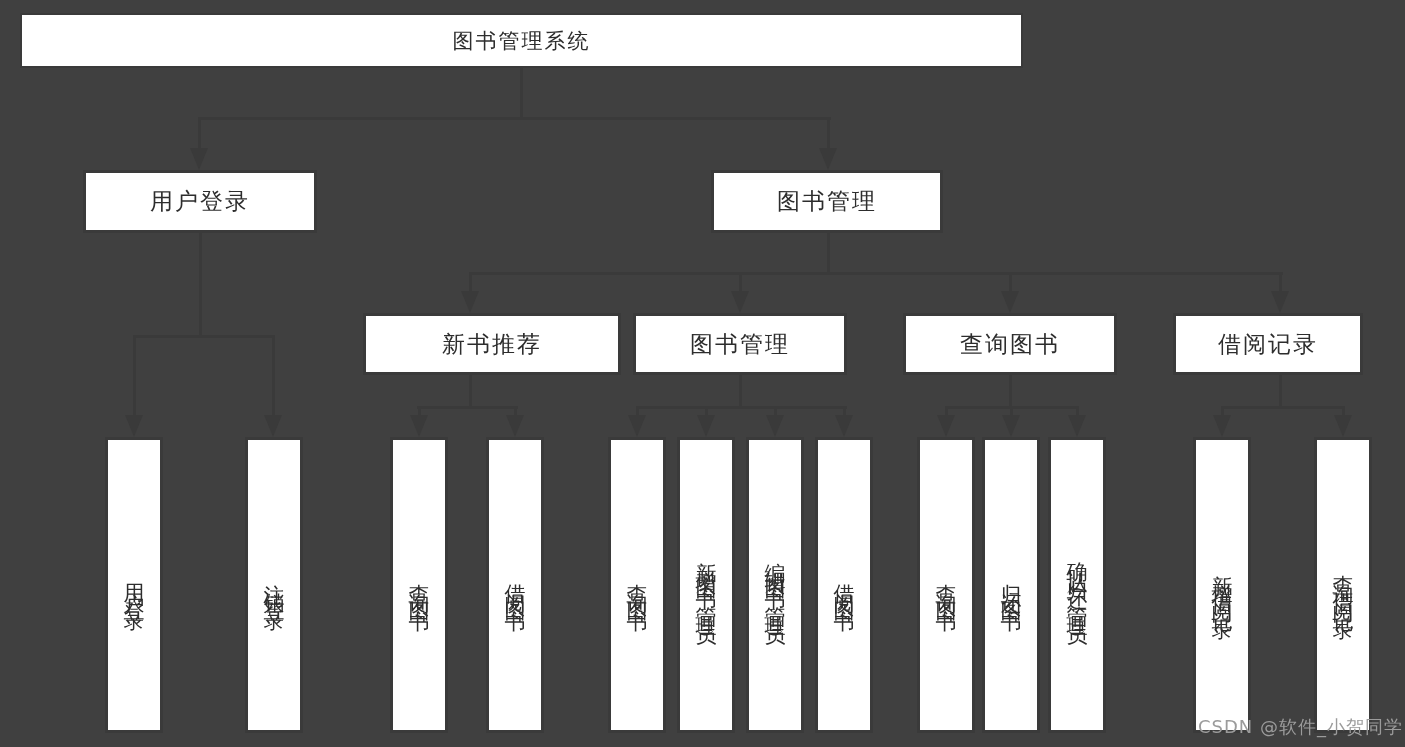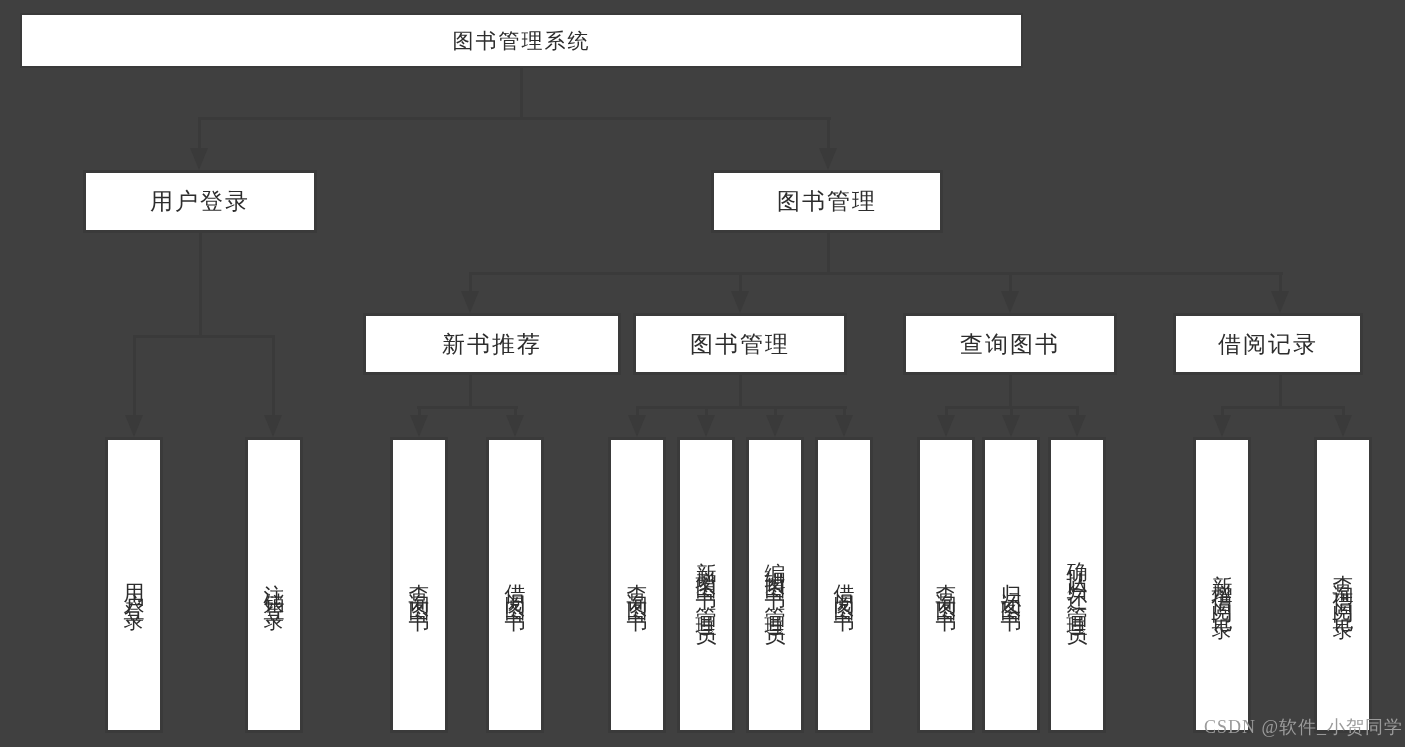--- a/index.html
+++ b/index.html
@@ -18,21 +18,21 @@
   }
   .h{position:absolute;height:3px;background:#3a3a3a;}
   .v{position:absolute;width:3px;background:#3a3a3a;}
   .arr{
     position:absolute;width:0;height:0;
     border-left:9px solid transparent;border-right:9px solid transparent;
     border-top:22px solid #3a3a3a;
   }
   .wm{
     position:absolute;right:2px;top:715px;z-index:5;
-    color:#9b9b9b;font-size:18px;letter-spacing:1px;white-space:nowrap;font-family:Liberation Serif, serif;
+    color:#9b9b9b;font-size:18px;letter-spacing:1px;white-space:nowrap;
   }
 </style>
 </head>
 <body>
 
 <div class="stage">
 
   <div class="box root" style="left:20px;top:13px;width:1003px;height:55px">图书管理系统</div>
 
   <div class="v" style="left:520px;top:68px;height:52px"></div>

